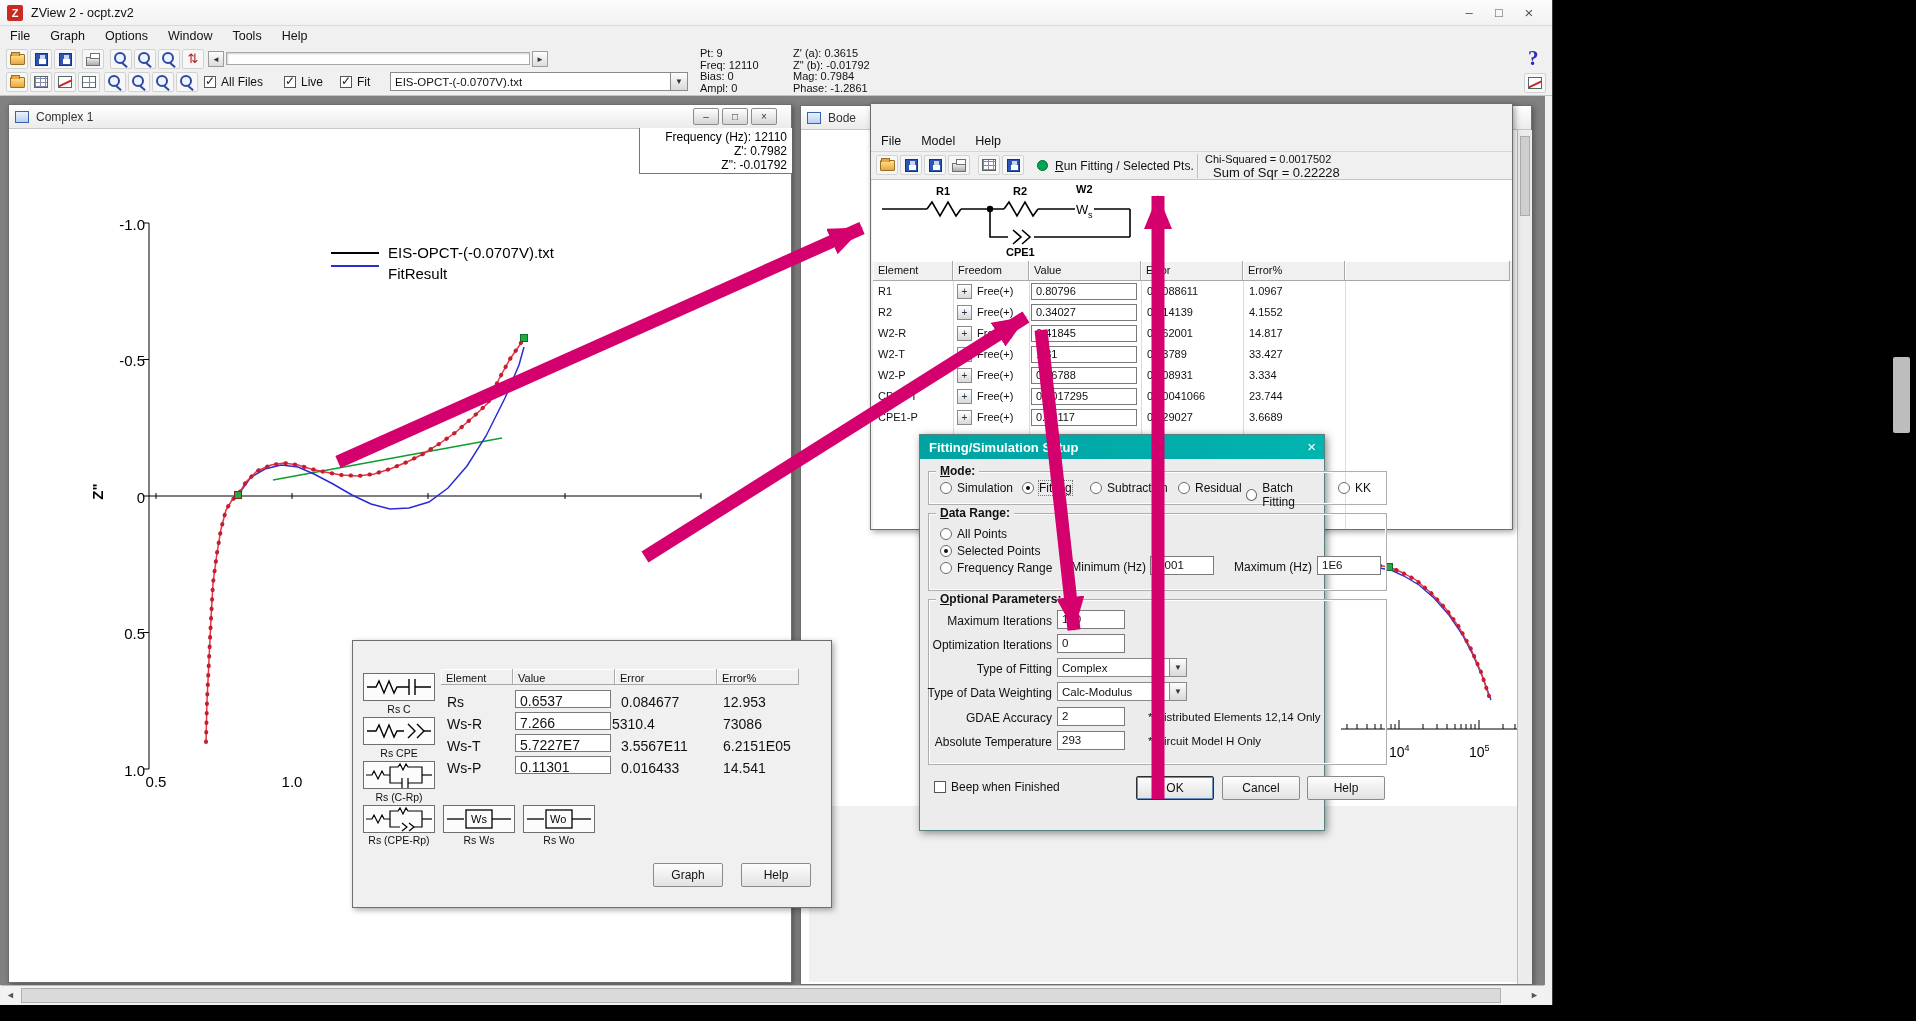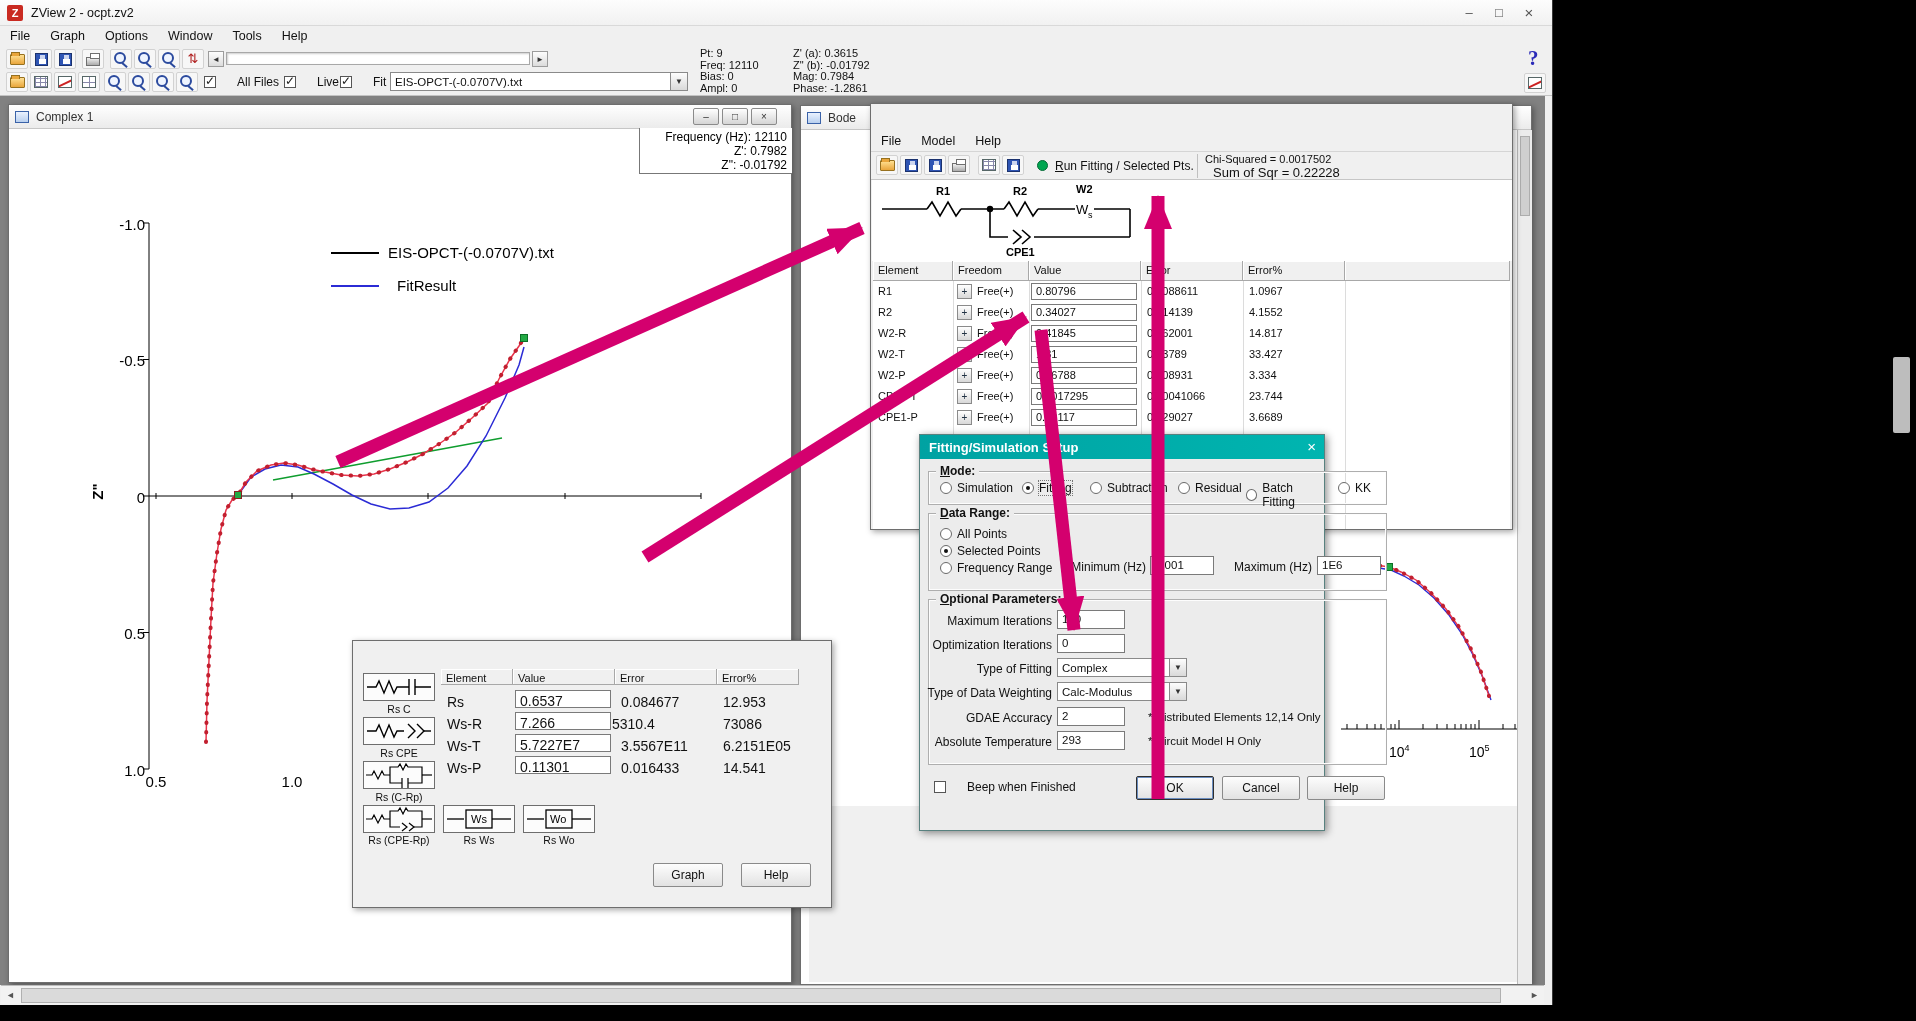--- a/index.html
+++ b/index.html
@@ -41,21 +41,21 @@
   .i-chart{width:14px;height:12px;background:#fff;border:1px solid #566;position:relative;overflow:hidden}
   .i-chart::after{content:"";position:absolute;left:-2px;bottom:3px;width:18px;height:2px;background:#c22;transform:rotate(-25deg)}
   .i-tiles{width:14px;height:12px;background:#fff;border:1px solid #566;background-image:linear-gradient(#88a,#88a),linear-gradient(#88a,#88a);background-size:14px 1px,1px 12px;background-position:0 5px,6px 0;background-repeat:no-repeat}
   .i-help{font:bold 21px "Liberation Serif",serif;color:#2b2bb8}
   .i-help::after{content:"?"}
 
   .spinbtn{position:absolute;width:16px;height:16px;border:1px solid #9c9c9c;background:linear-gradient(#fdfdfd,#dcdcdc);font-size:8px;color:#333;text-align:center;line-height:15px}
   .g-left::after{content:"◄"} .g-right::after{content:"►"}
   .slider-track{position:absolute;height:13px;background:#fff;border:1px solid #a8a8a8;box-shadow:inset 1px 1px 2px #cfcfcf}
 
-  .cb{position:absolute;display:flex;align-items:center;gap:21px;font-size:12px;color:#111}
+  .cb{position:absolute;display:flex;align-items:center;gap:5px;font-size:12px;color:#111}
   .cb .box{width:12px;height:12px;border:1px solid #555;background:#fff;position:relative}
   .cb.checked .box::after{content:"✓";position:absolute;left:0px;top:-3px;font-size:12px;color:#222}
 
   .combo{position:absolute;background:#fff;border:1px solid #8a8a8a;font-size:11.5px;color:#111;display:flex;align-items:center}
   .combo .val{flex:1;padding-left:4px;white-space:nowrap;overflow:hidden}
   .combo .dd{width:17px;height:100%;border-left:1px solid #8a8a8a;background:linear-gradient(#fdfdfd,#d9d9d9);text-align:center;font-size:8px;line-height:17px;color:#333}
   .combo .dd::after{content:"▼"}
 
   .readout{position:absolute;font-size:11px;color:#111;line-height:11.5px;white-space:nowrap}
 
@@ -305,21 +305,21 @@
       <div>Frequency (Hz): 12110</div>
       <div>Z': 0.7982</div>
       <div>Z": -0.01792</div>
     </div>
 
     <div class="abs" style="left:322px;top:139px">
       <div style="display:flex;align-items:center;gap:9px">
         <div style="width:48px;height:2px;background:#000"></div>
         <span class="legend-lab">EIS-OPCT-(-0.0707V).txt</span>
       </div>
-      <div style="display:flex;align-items:center;gap:18px;margin-top:16px">
+      <div style="display:flex;align-items:flex-start;gap:9px;margin-top:4px">
         <div style="width:48px;height:2px;background:#2b2bd5"></div>
         <span class="legend-lab">FitResult</span>
       </div>
     </div>
 
     <div class="tick" style="left:104px;top:111px;width:32px;text-align:right">-1.0</div>
     <div class="tick" style="left:104px;top:247px;width:32px;text-align:right">-0.5</div>
     <div class="tick" style="left:104px;top:384px;width:32px;text-align:right">0</div>
     <div class="tick" style="left:104px;top:520px;width:32px;text-align:right">0.5</div>
     <div class="tick" style="left:104px;top:657px;width:32px;text-align:right">1.0</div>

